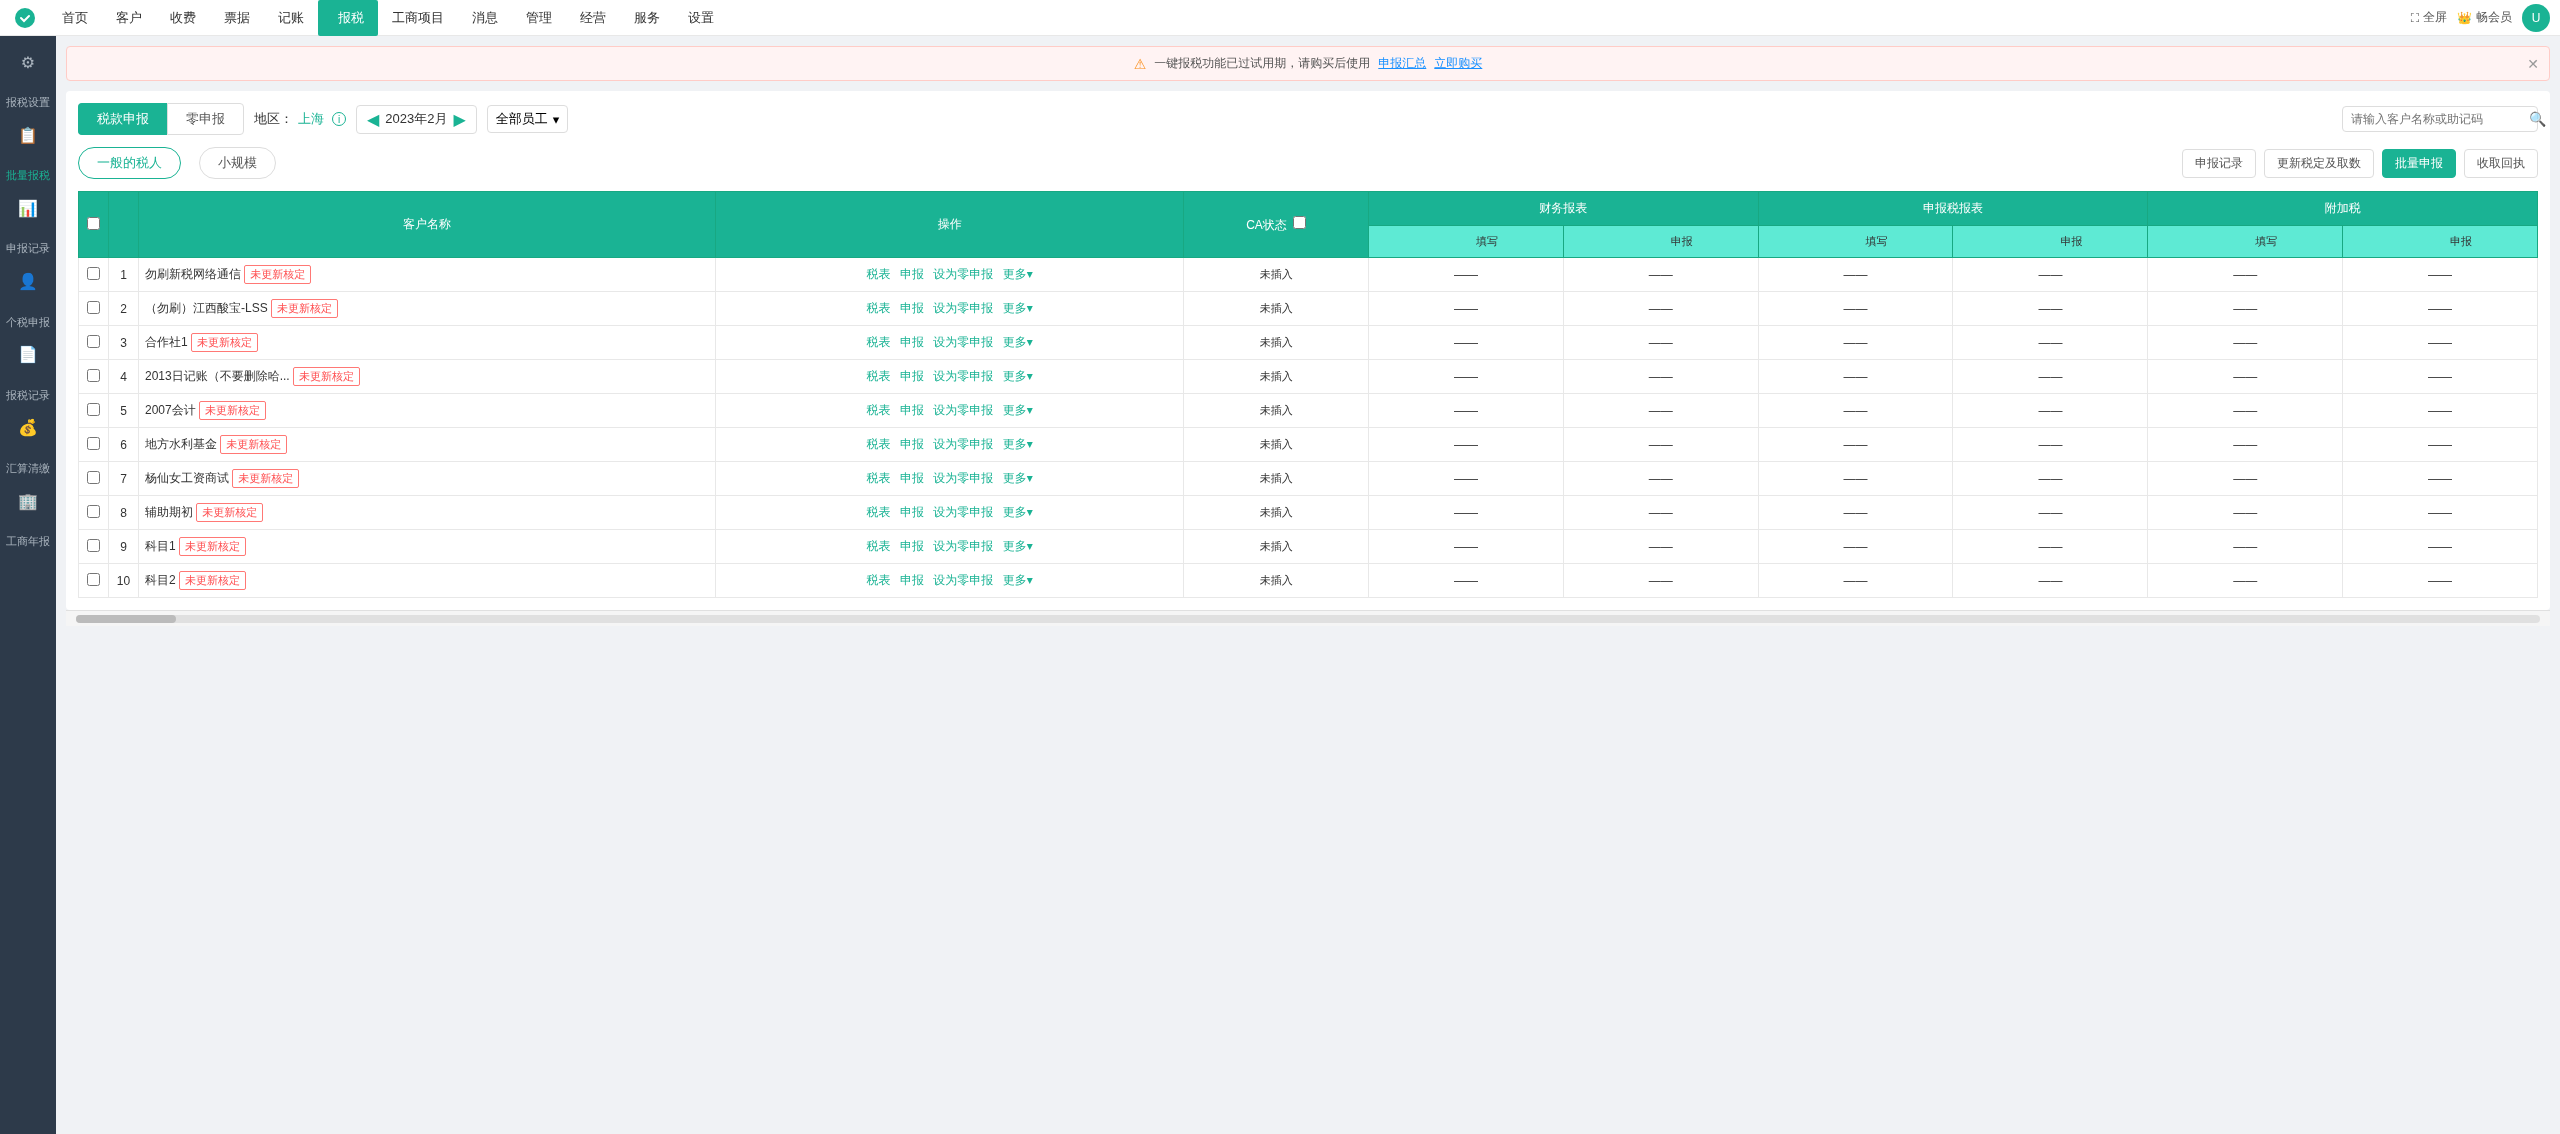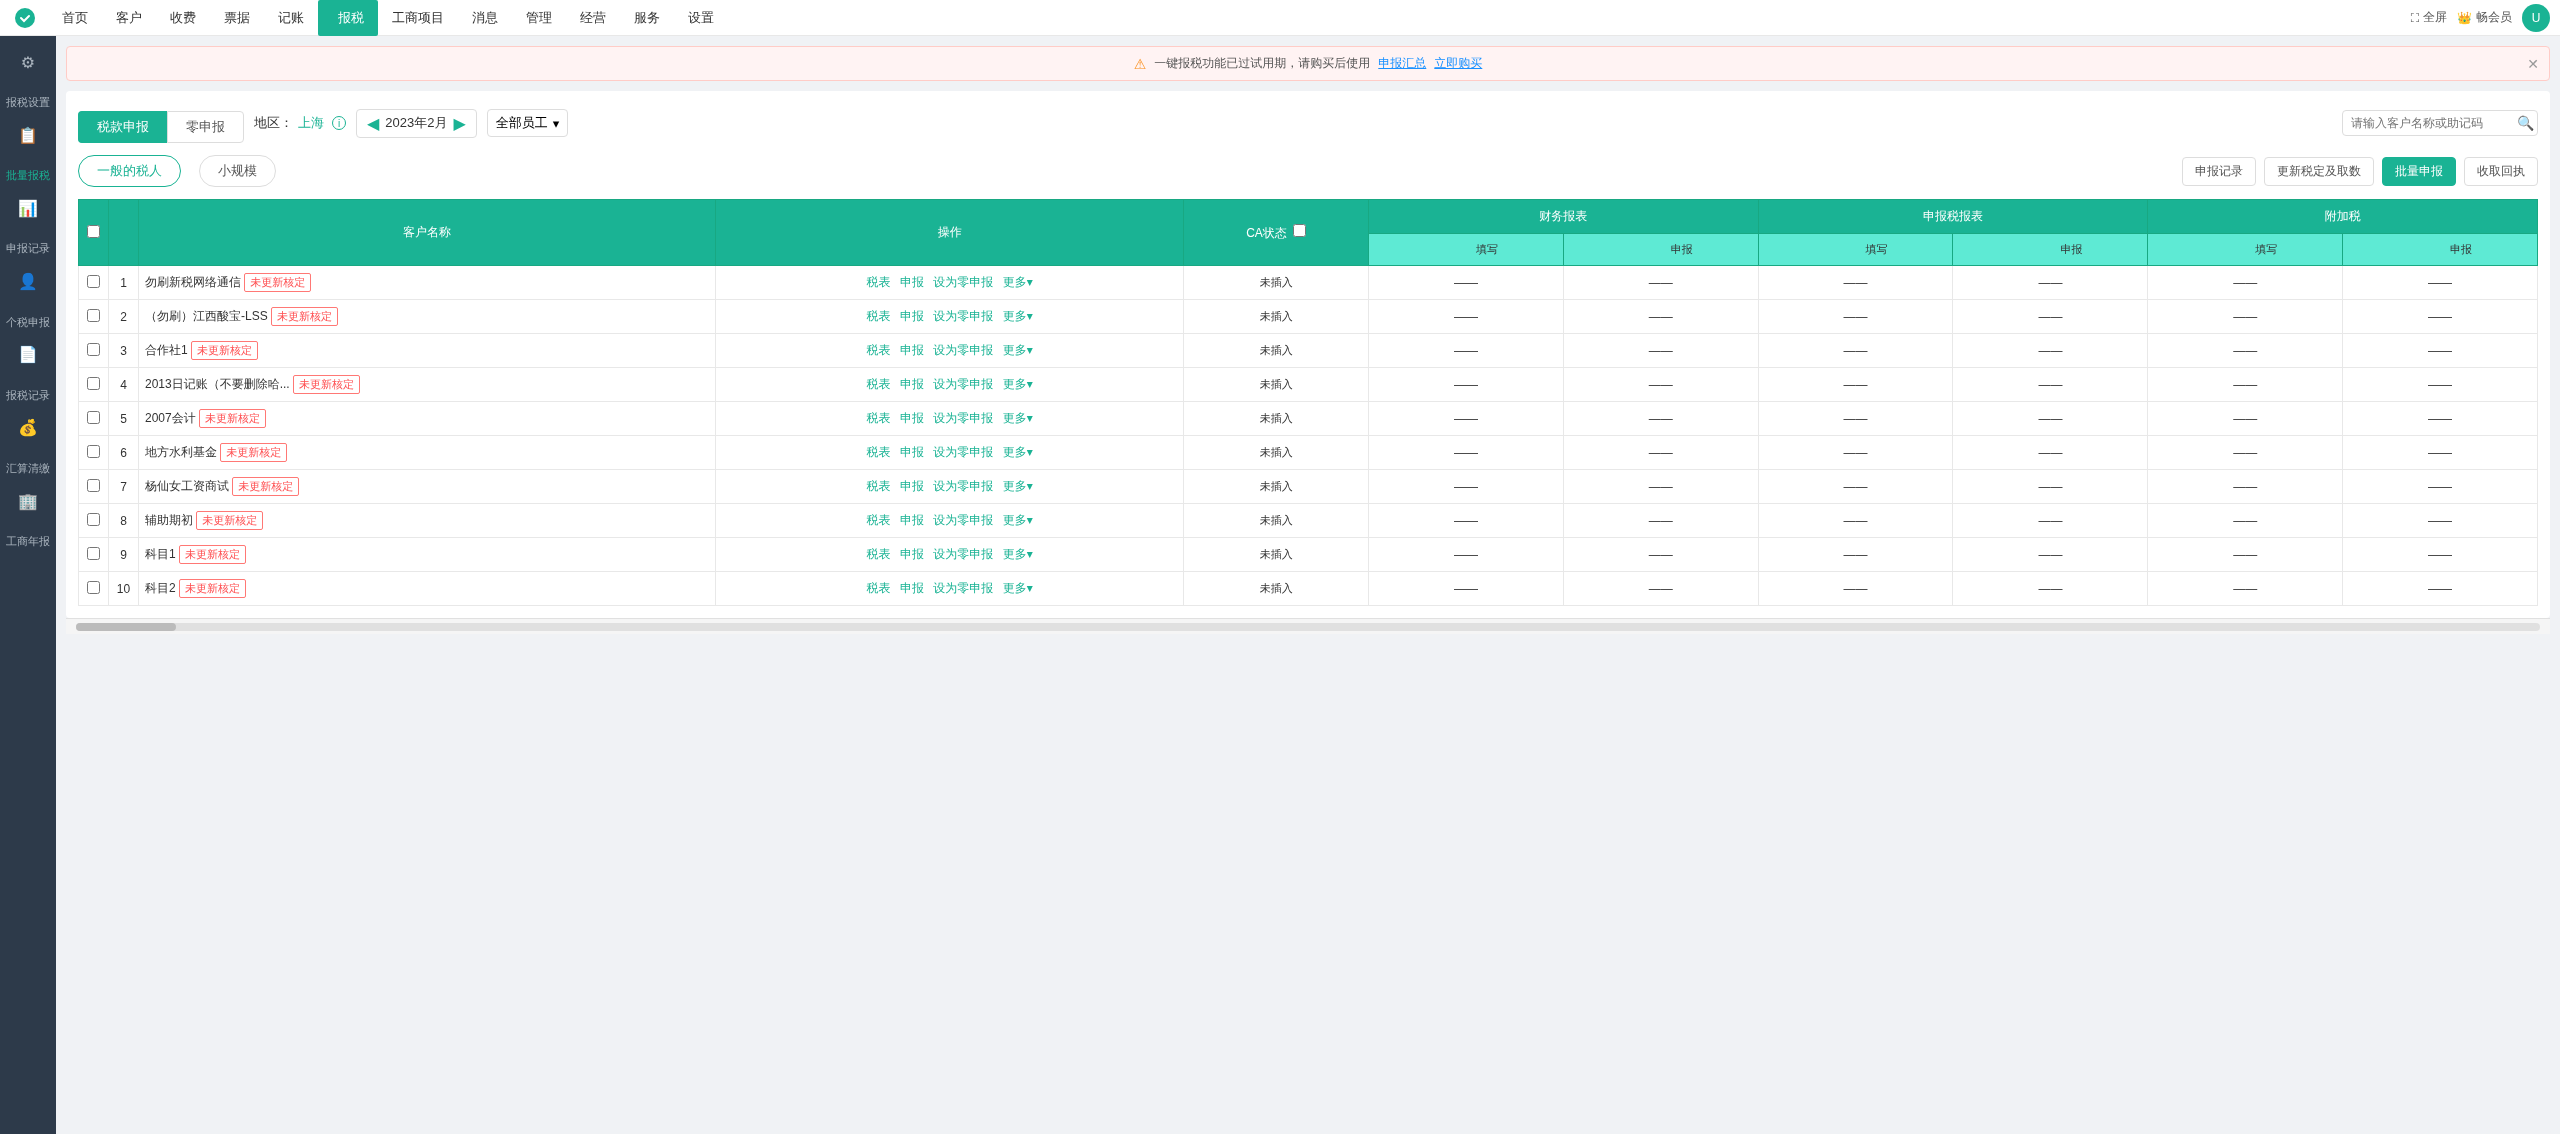--- a/index.html
+++ b/index.html
@@ -39,21 +39,21 @@
     .tab-btn { padding: 6px 18px; border: 1px solid #ddd; cursor: pointer; font-size: 13px; background: #fff; color: #555; }
     .tab-btn:first-child { border-radius: 4px 0 0 4px; border-right: none; }
     .tab-btn:last-child { border-radius: 0 4px 4px 0; }
     .tab-btn.active { background: #1ab394; color: #fff; border-color: #1ab394; }
     .region-select { display: flex; align-items: center; gap: 5px; font-size: 13px; color: #333; }
     .region-value { color: #1ab394; font-weight: 500; }
     .month-nav { display: flex; align-items: center; gap: 6px; border: 1px solid #ddd; border-radius: 4px; padding: 4px 10px; }
     .month-nav-btn { cursor: pointer; color: #1ab394; font-size: 16px; border: none; background: none; }
     .month-value { font-size: 13px; color: #333; }
     .dept-select { border: 1px solid #ddd; border-radius: 4px; padding: 4px 8px; font-size: 13px; display: flex; align-items: center; gap: 5px; cursor: pointer; justify-content: space-between; }
-    .search-input { border: 1px solid #ddd; border-radius: 4px; padding: 4px 8px; font-size: 13px; width: 196px; display: flex; align-items: center; gap: 11px; }
+    .search-input { border: 1px solid #ddd; border-radius: 4px; padding: 4px 8px; font-size: 13px; width: 196px; display: flex; align-items: center; gap: 23px; }
     .search-input input { border: none; outline: none; font-size: 12px; width: 160px; color: #999; }
     .search-btn { background: none; border: none; cursor: pointer; color: #1ab394; font-size: 14px; }
     .sub-tab { padding: 6px 18px; cursor: pointer; font-size: 13px; color: #555; border: 1px solid #ddd; background: #fff; border-radius: 20px; margin-right: 8px; }
     .sub-tab.active { background: #fff; color: #1ab394; border-color: #1ab394; }
 
     
     .action-btns { display: flex; align-items: center; gap: 8px; margin-left: auto; }
     .action-btn { padding: 5px 12px; border-radius: 4px; border: 1px solid #ddd; cursor: pointer; font-size: 12px; background: #fff; color: #555; }
     .action-btn.primary { background: #1ab394; color: #fff; border-color: #1ab394; font-weight: 500; }
     .action-btn.secondary { background: #fff; color: #555; }
@@ -160,21 +160,21 @@
       <span>一键报税功能已过试用期，请购买后使用</span>
       <a>申报汇总</a>
       <a>立即购买</a>
       <span class="close-btn">✕</span>
     </div>
 
     <div class="tax-card">
 
       <div style="display:flex; align-items:center; margin-bottom:12px; gap:10px; flex-wrap:wrap;">
 
-        <div style="display:flex;margin-top:8px;">
+        <div style="display:flex;">
           <button class="tab-btn active">税款申报</button>
           <button class="tab-btn">零申报</button>
         </div>
 
         <div class="region-select">
           <span>地区：</span>
           <span class="region-value">上海</span>
           <span class="info-icon">i</span>
         </div>
 

